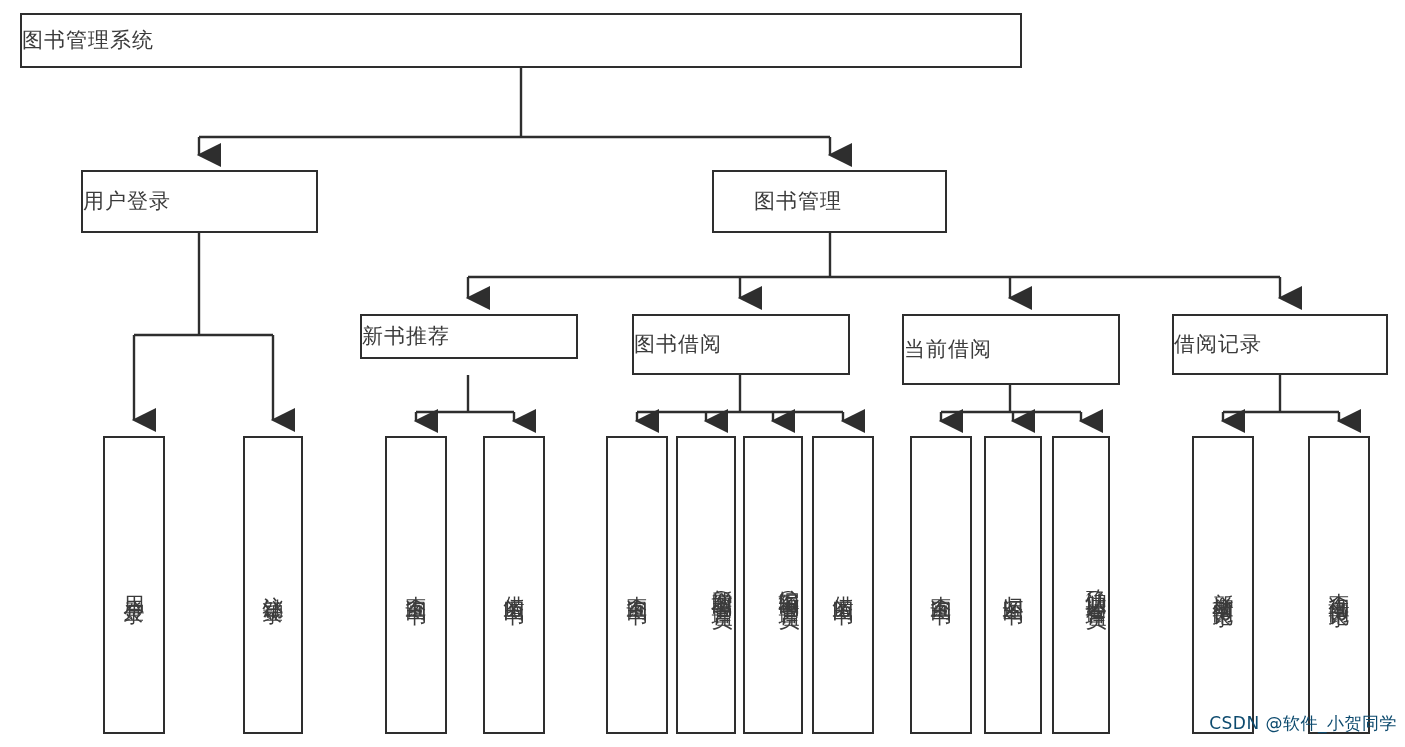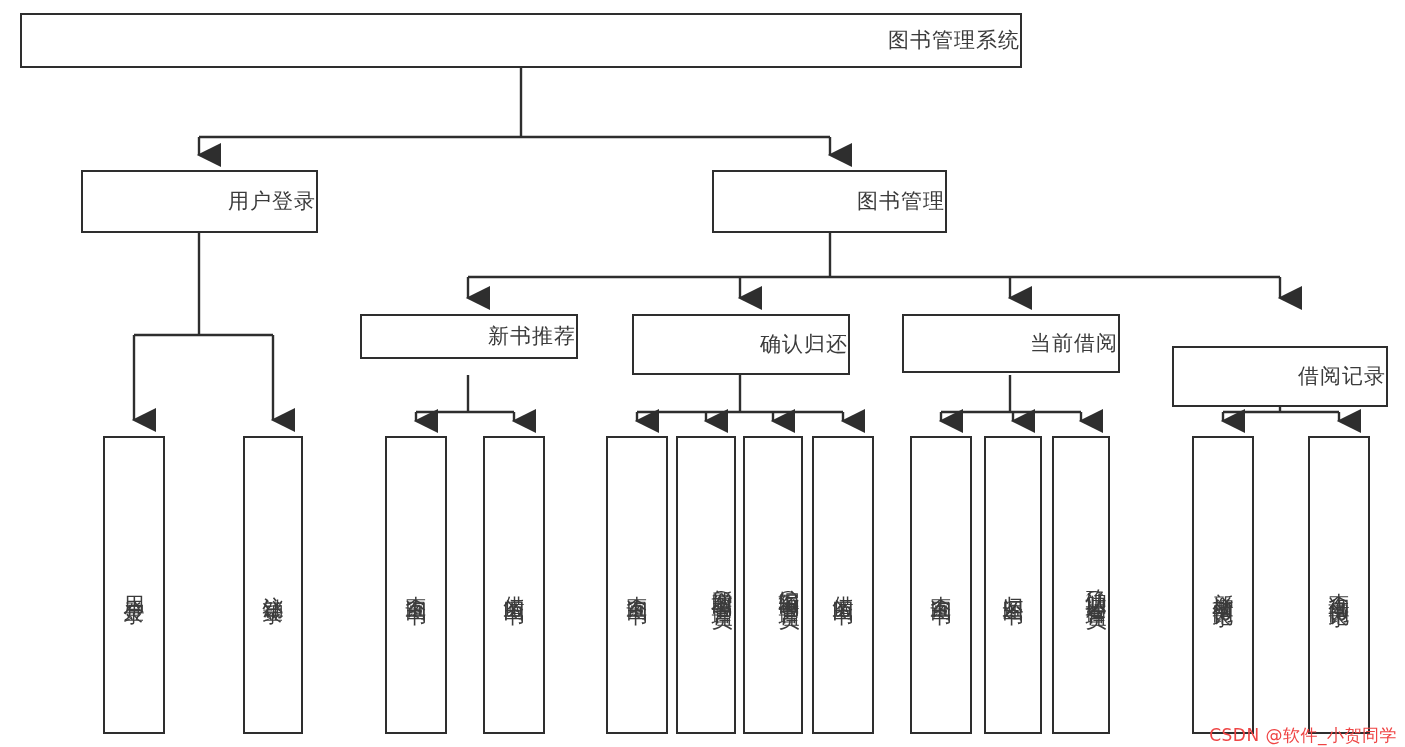--- a/index.html
+++ b/index.html
@@ -10,21 +10,21 @@
   #diagram-root{position:relative;width:1405px;height:747px;background:#ffffff;}
   svg#tree-svg{position:absolute;left:0;top:0;width:1405px;height:747px;display:block;}
 
   .node-box{
     position:absolute;
     box-sizing:border-box;
     background:#ffffff;
     border:2.2px solid #2e2e2e;
     display:flex;
     align-items:center;
-    justify-content:flex-end;
+    justify-content:flex-start;
     color:#3b3b3b;
   }
   .node-box.horizontal{
     font-size:21px;
     letter-spacing:1px;
     line-height:1.2;
   }
   .node-box.vertical{
     writing-mode:vertical-rl;
     text-orientation:upright;
@@ -37,23 +37,23 @@
     justify-content:center;
   }
   .node-box.vertical.tall-text{
     align-items:center;
   }
   .node-label{display:block;}
 
   #watermark{
     position:absolute;
     right:8px;
-    bottom:0;
+    bottom:12px;
     font-size:17px;
-    color:#ef4444;
+    color:#0c4a6e;
     letter-spacing:0.5px;
     white-space:nowrap;
     pointer-events:none;
     text-align:right;
   }
 </style>
 </head>
 <body>
 
 <div id="diagram-root">
@@ -117,26 +117,26 @@
     <span class="node-label">用户登录</span>
   </div>
   <div class="node-box horizontal" style="left:712px;top:170px;width:235px;height:63px;padding-left:40px;">
     <span class="node-label">图书管理</span>
   </div>
 
   <div class="node-box horizontal" style="left:360px;top:314px;width:218px;height:45px;">
     <span class="node-label">新书推荐</span>
   </div>
   <div class="node-box horizontal" style="left:632px;top:314px;width:218px;height:61px;">
-    <span class="node-label">确认归还</span>
+    <span class="node-label">图书借阅</span>
   </div>
-  <div class="node-box horizontal" style="left:902px;top:314px;width:218px;height:59px;">
+  <div class="node-box horizontal" style="left:902px;top:314px;width:218px;height:71px;">
     <span class="node-label">当前借阅</span>
   </div>
-  <div class="node-box horizontal" style="left:1172px;top:314px;width:216px;height:61px;margin-top:32px;">
+  <div class="node-box horizontal" style="left:1172px;top:314px;width:216px;height:61px;">
     <span class="node-label">借阅记录</span>
   </div>
 
   <div class="node-box vertical tall-text" style="left:103px;top:436px;width:62px;height:298px;">
     <span class="node-label">用户登录</span>
   </div>
   <div class="node-box vertical tall-text" style="left:243px;top:436px;width:60px;height:298px;">
     <span class="node-label">注销登录</span>
   </div>
 

